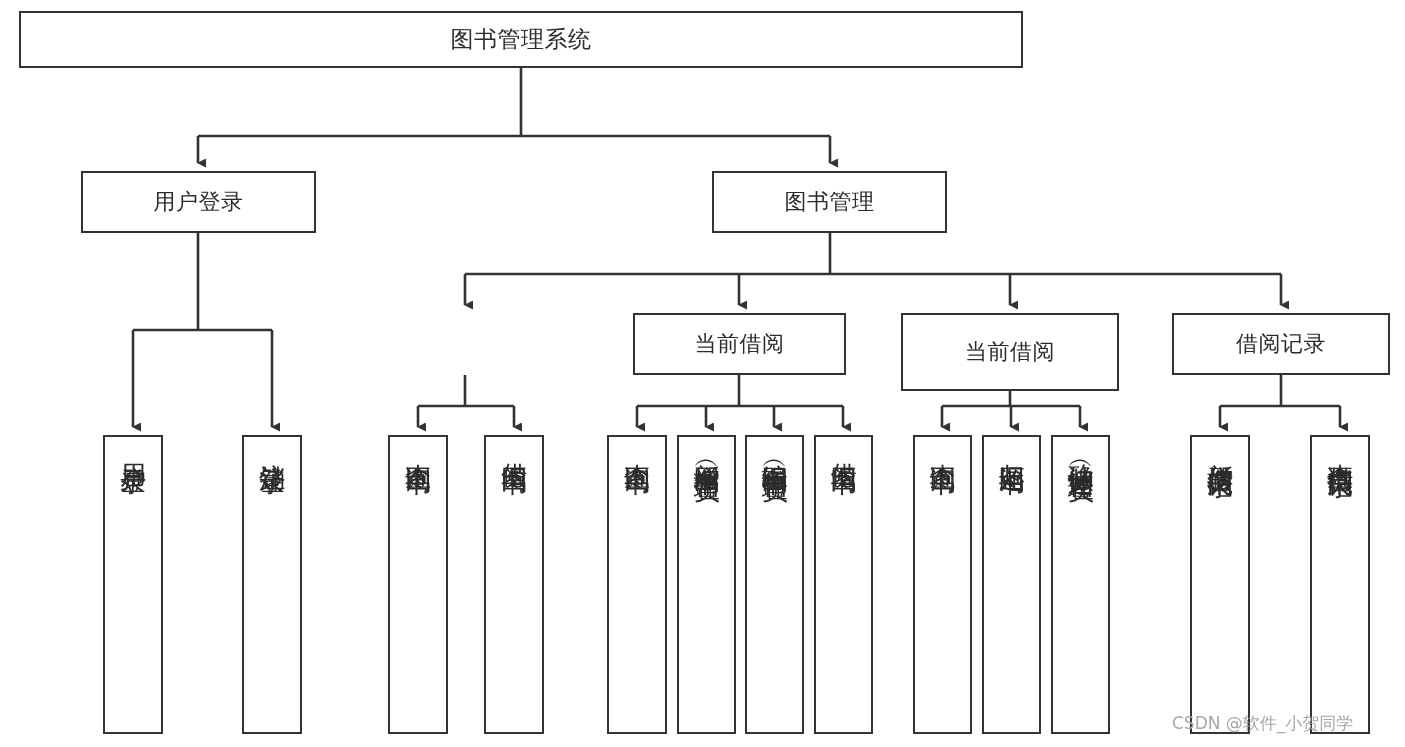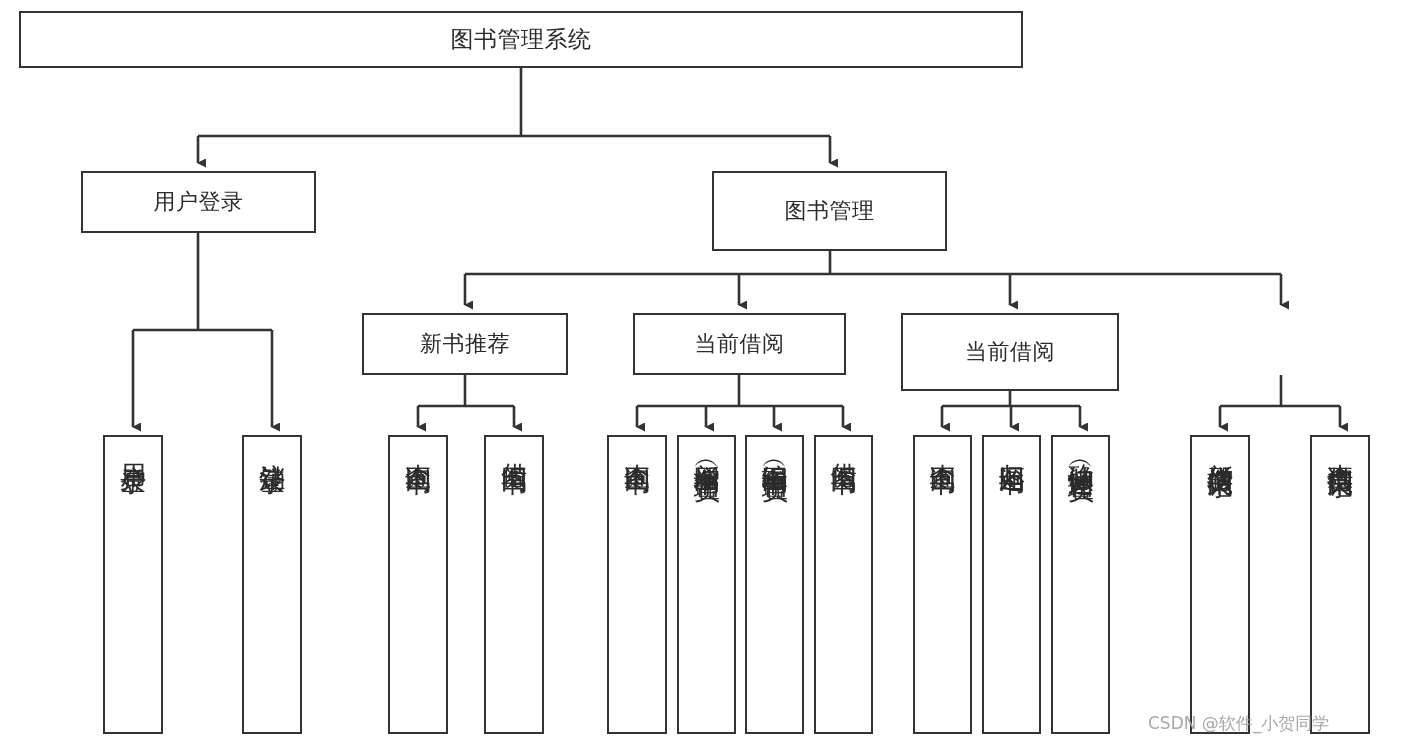--- a/index.html
+++ b/index.html
@@ -58,21 +58,21 @@
     font-size: 26px;
     line-height: 1.05;
     letter-spacing: 2px;
     margin: 0 auto;
   }
   .node.title .node-label {
     font-size: 23px;
   }
   .watermark {
     position: absolute;
-    left: 1148px;
+    left: 1172px;
     top: 712px;
     font-size: 17px;
     color: #a8a8a8;
     white-space: nowrap;
     z-index: 5;
     font-family: "DejaVu Sans", sans-serif;
   }
 </style>
 </head>
 <body>
@@ -129,33 +129,33 @@
     </g>
   </svg>
 
   <div class="node horizontal title" style="left:19px; top:11px; width:1004px; height:57px;">
     <span class="node-label">图书管理系统</span>
   </div>
 
   <div class="node horizontal" style="left:81px; top:171px; width:235px; height:62px;">
     <span class="node-label">用户登录</span>
   </div>
-  <div class="node horizontal" style="left:712px; top:171px; width:235px; height:80px;">
+  <div class="node horizontal" style="left:712px; top:171px; width:235px; height:62px;">
     <span class="node-label">图书管理</span>
   </div>
 
-  <div class="node horizontal" style="left:362px; top:313px; width:206px; height:62px;">
-    <span class="node-label">新书推荐</span>
-  </div>
   <div class="node horizontal" style="left:633px; top:313px; width:213px; height:62px;">
     <span class="node-label">当前借阅</span>
   </div>
   <div class="node horizontal" style="left:901px; top:313px; width:218px; height:78px;">
     <span class="node-label">当前借阅</span>
   </div>
+  <div class="node horizontal" style="left:1172px; top:313px; width:218px; height:62px;">
+    <span class="node-label">借阅记录</span>
+  </div>
 
   <div class="node vertical" style="left:103px; top:435px; width:60px; height:299px;">
     <span class="node-label">用户登录</span>
   </div>
   <div class="node vertical" style="left:242px; top:435px; width:60px; height:299px;">
     <span class="node-label">注销登录</span>
   </div>
 
   <div class="node vertical" style="left:388px; top:435px; width:60px; height:299px;">
     <span class="node-label">查询图书</span>

